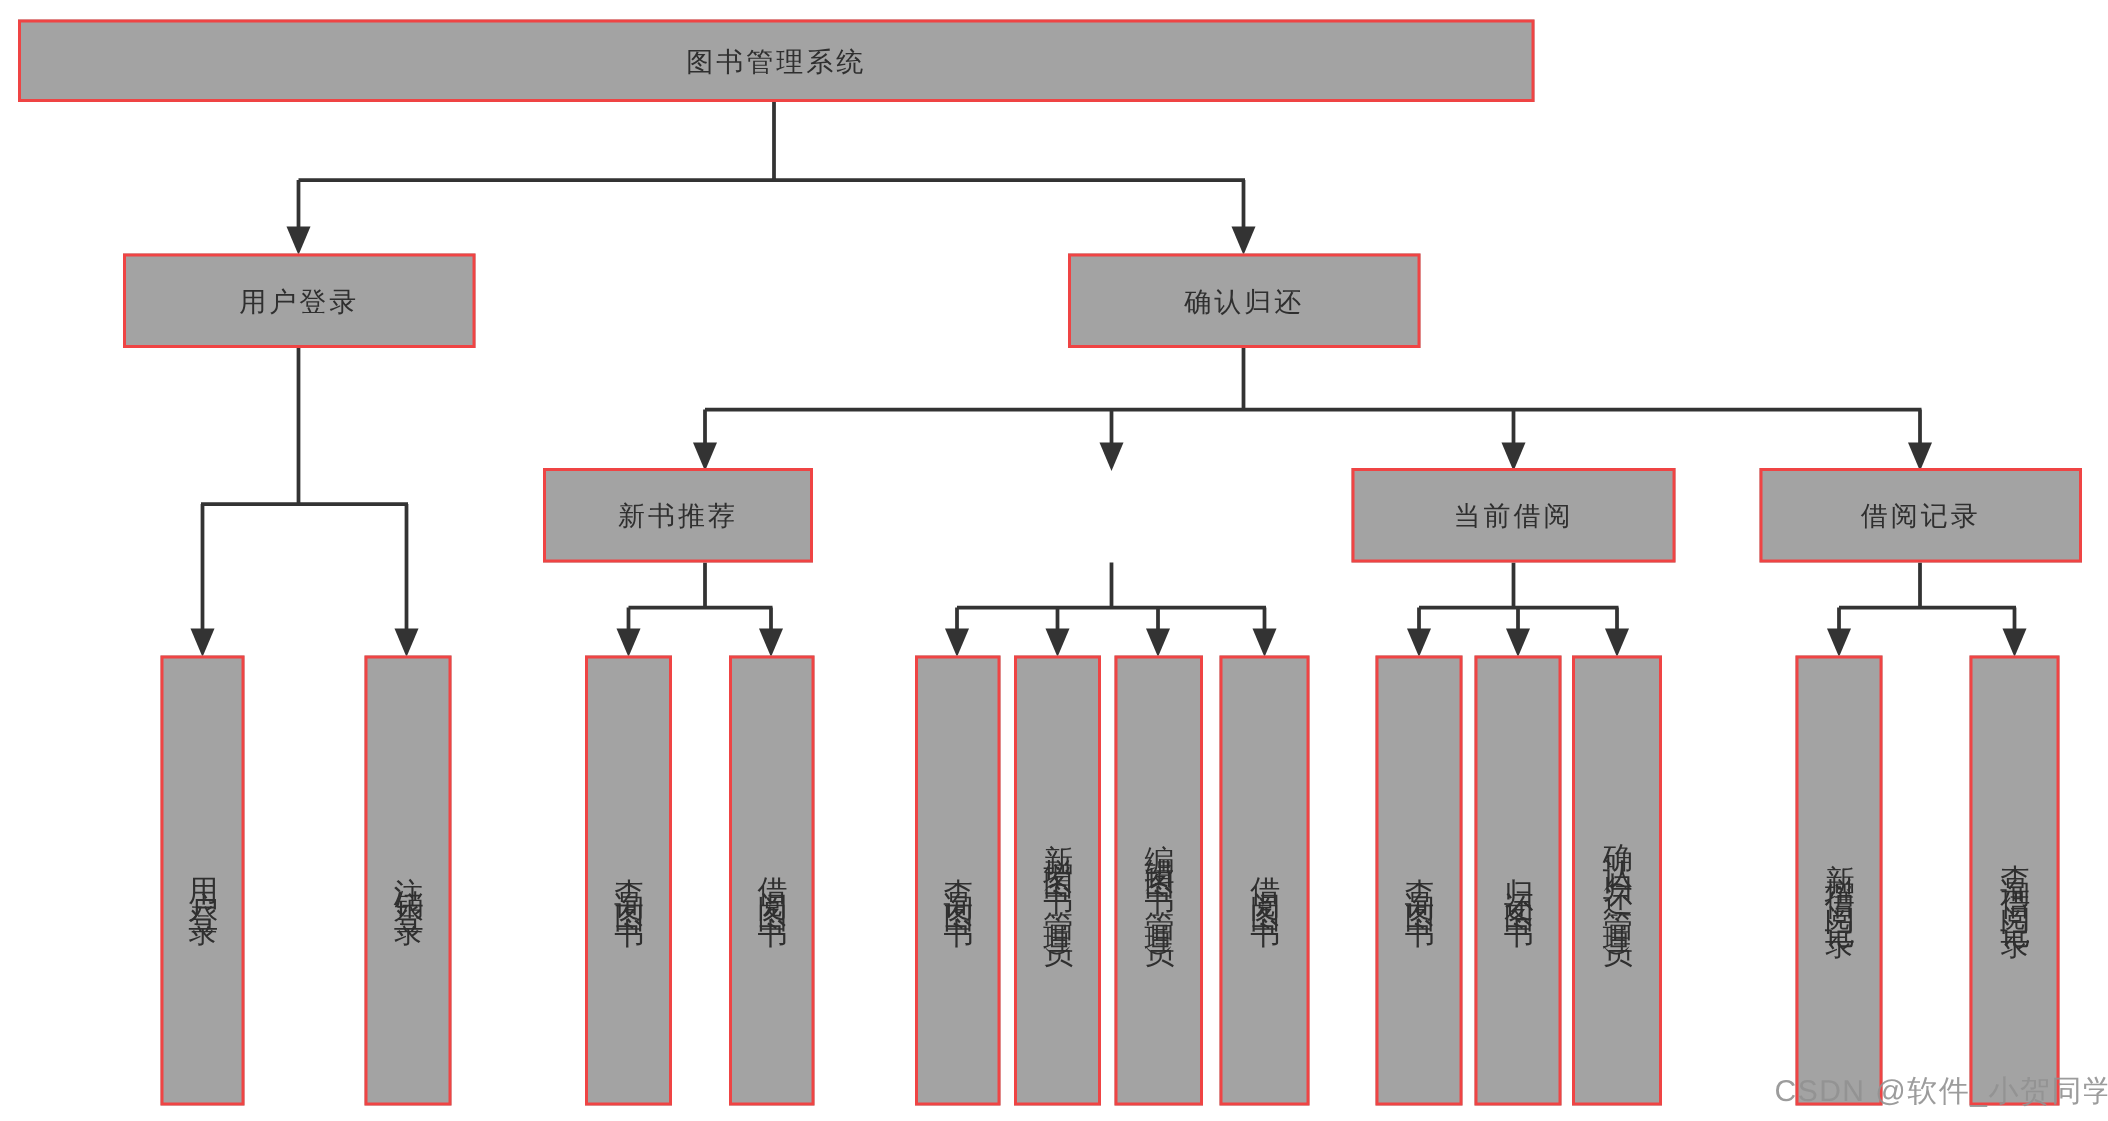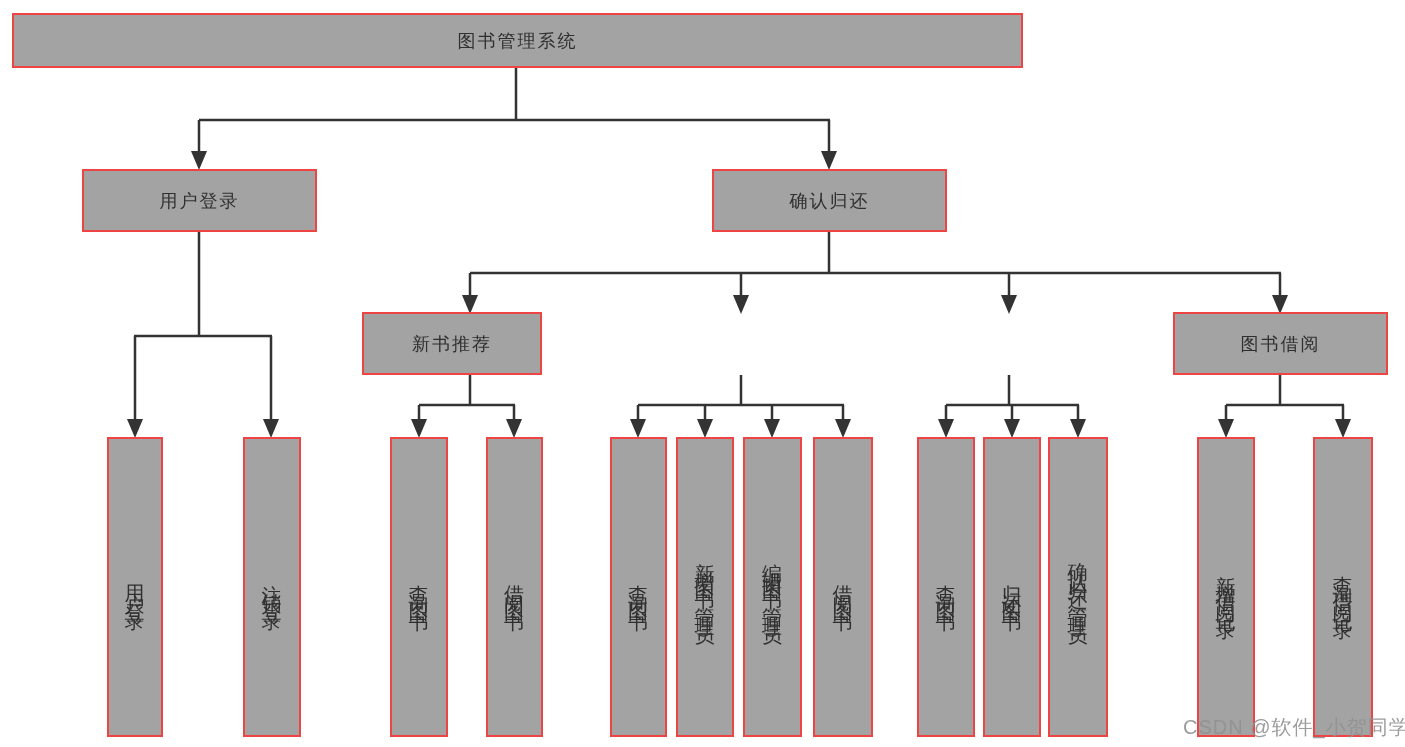--- a/index.html
+++ b/index.html
@@ -104,21 +104,22 @@
       <polygon points="1335,419 1351,419 1343,438"></polygon>
     </g>
   </svg>
 
   <div class="box hbox" style="left:12px; top:13px; width:1011px; height:55px;">图书管理系统</div>
 
   <div class="box hbox" style="left:82px; top:169px; width:235px; height:63px;">用户登录</div>
   <div class="box hbox" style="left:712px; top:169px; width:235px; height:63px;">确认归还</div>
 
   <div class="box hbox" style="left:362px; top:312px; width:180px; height:63px;">新书推荐</div>
-  <div class="box hbox" style="left:1173px; top:312px; width:215px; height:63px;">图书借阅</div>
+  <div class="box hbox" style="left:901px; top:312px; width:216px; height:63px;">当前借阅</div>
+  <div class="box hbox" style="left:1173px; top:312px; width:215px; height:63px;">借阅记录</div>
 
   <div class="box leaf" style="left:107px; top:437px; width:56px; height:300px;">
     <span class="vtext">用户登录</span>
   </div>
   <div class="box leaf" style="left:243px; top:437px; width:58px; height:300px;">
     <span class="vtext">注销登录</span>
   </div>
 
   <div class="box leaf" style="left:390px; top:437px; width:58px; height:300px;">
     <span class="vtext">查询图书</span>

